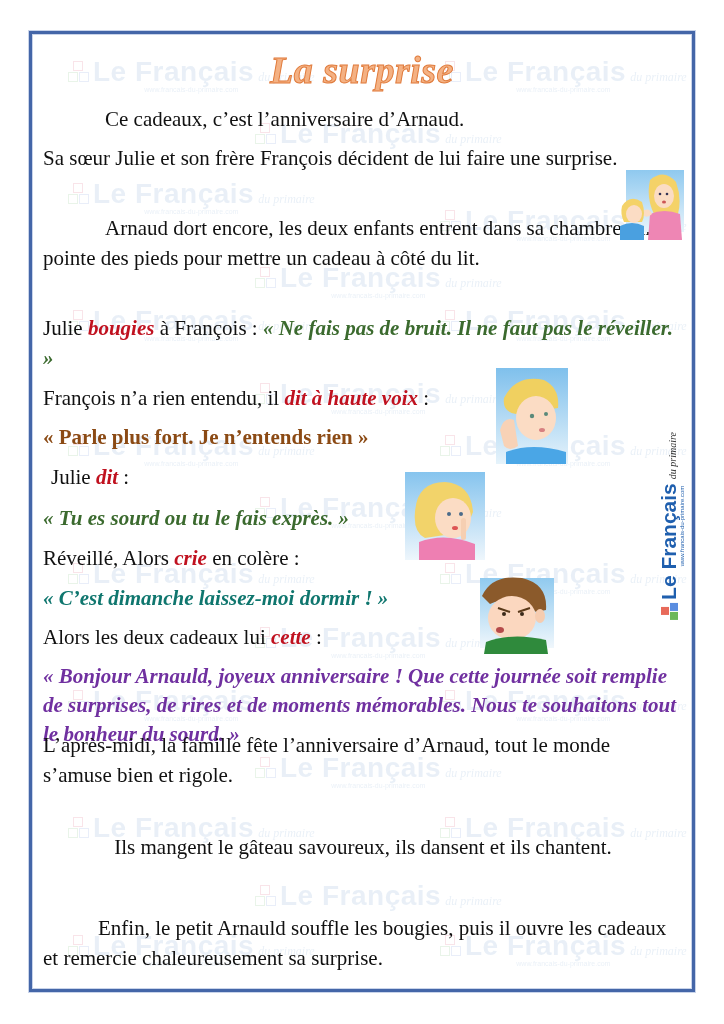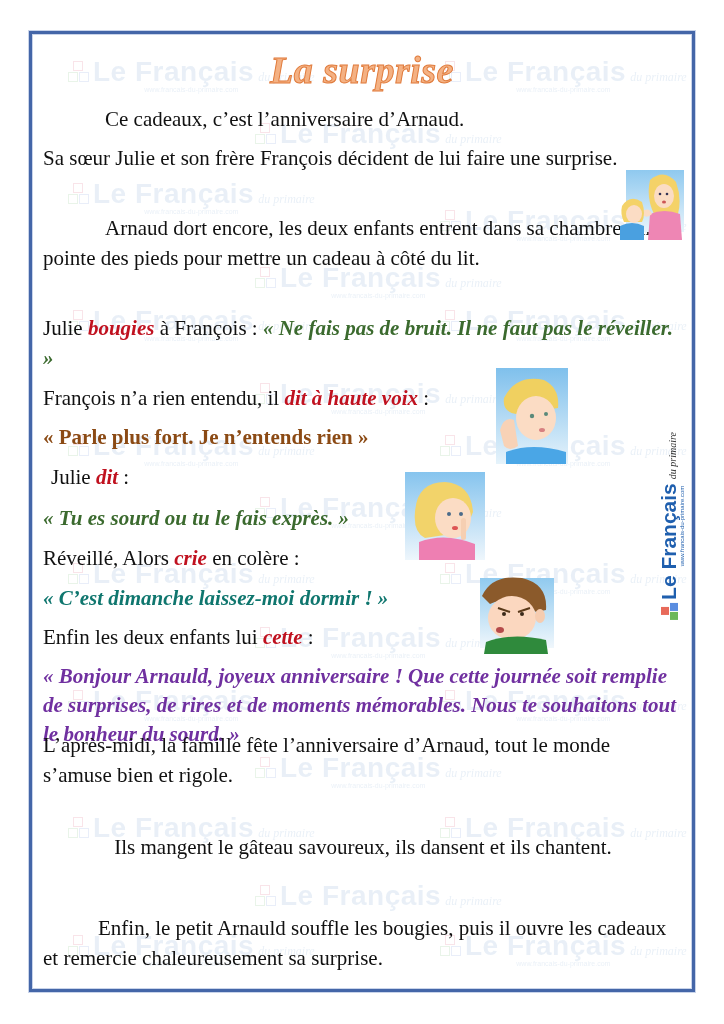--- a/index.html
+++ b/index.html
@@ -177,21 +177,21 @@
 
 <p class="text-block q-green" style="top:503px;">« Tu es sourd ou tu le fais exprès. »</p>
 
 <p class="text-block" style="top:543px;">
   <span>Réveillé, Alors </span><span class="verb">crie</span><span> en colère :</span>
 </p>
 
 <p class="text-block q-navy" style="top:583px;">« C’est dimanche laissez-moi dormir ! »</p>
 
 <p class="text-block" style="top:622px;">
-  <span>Enfin les deux enfants lui </span><span class="verb">cette</span><span> :</span>
+  <span>Alors les deux cadeaux lui </span><span class="verb">cette</span><span> :</span>
 </p>
 
 <p class="text-block q-purple" style="top:662px;width:635px;line-height:29px;">« Bonjour Arnauld, joyeux anniversaire ! Que cette journée soit remplie de surprises, de rires et de moments mémorables. Nous te souhaitons tout le bonheur du sourd. »</p>
 
 <p class="text-block" style="top:730px;width:625px;">L’après-midi, la famille fête l’anniversaire d’Arnaud, tout le monde s’amuse bien et rigole.</p>
 
 <p class="text-block" style="top:832px;text-align:center;">Ils mangent le gâteau savoureux, ils dansent et ils chantent.</p>
 
 <p class="text-block indent" style="top:913px;width:640px;text-indent:55px;">Enfin, le petit Arnauld souffle les bougies, puis il ouvre les cadeaux et remercie chaleureusement sa surprise.</p>
 

